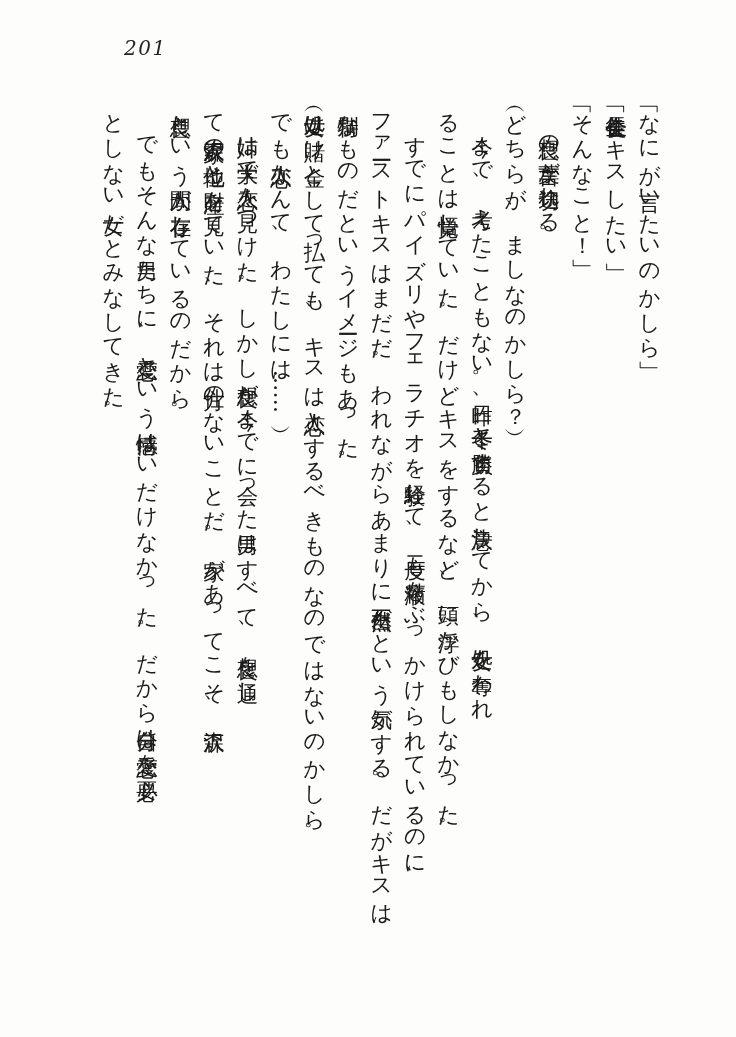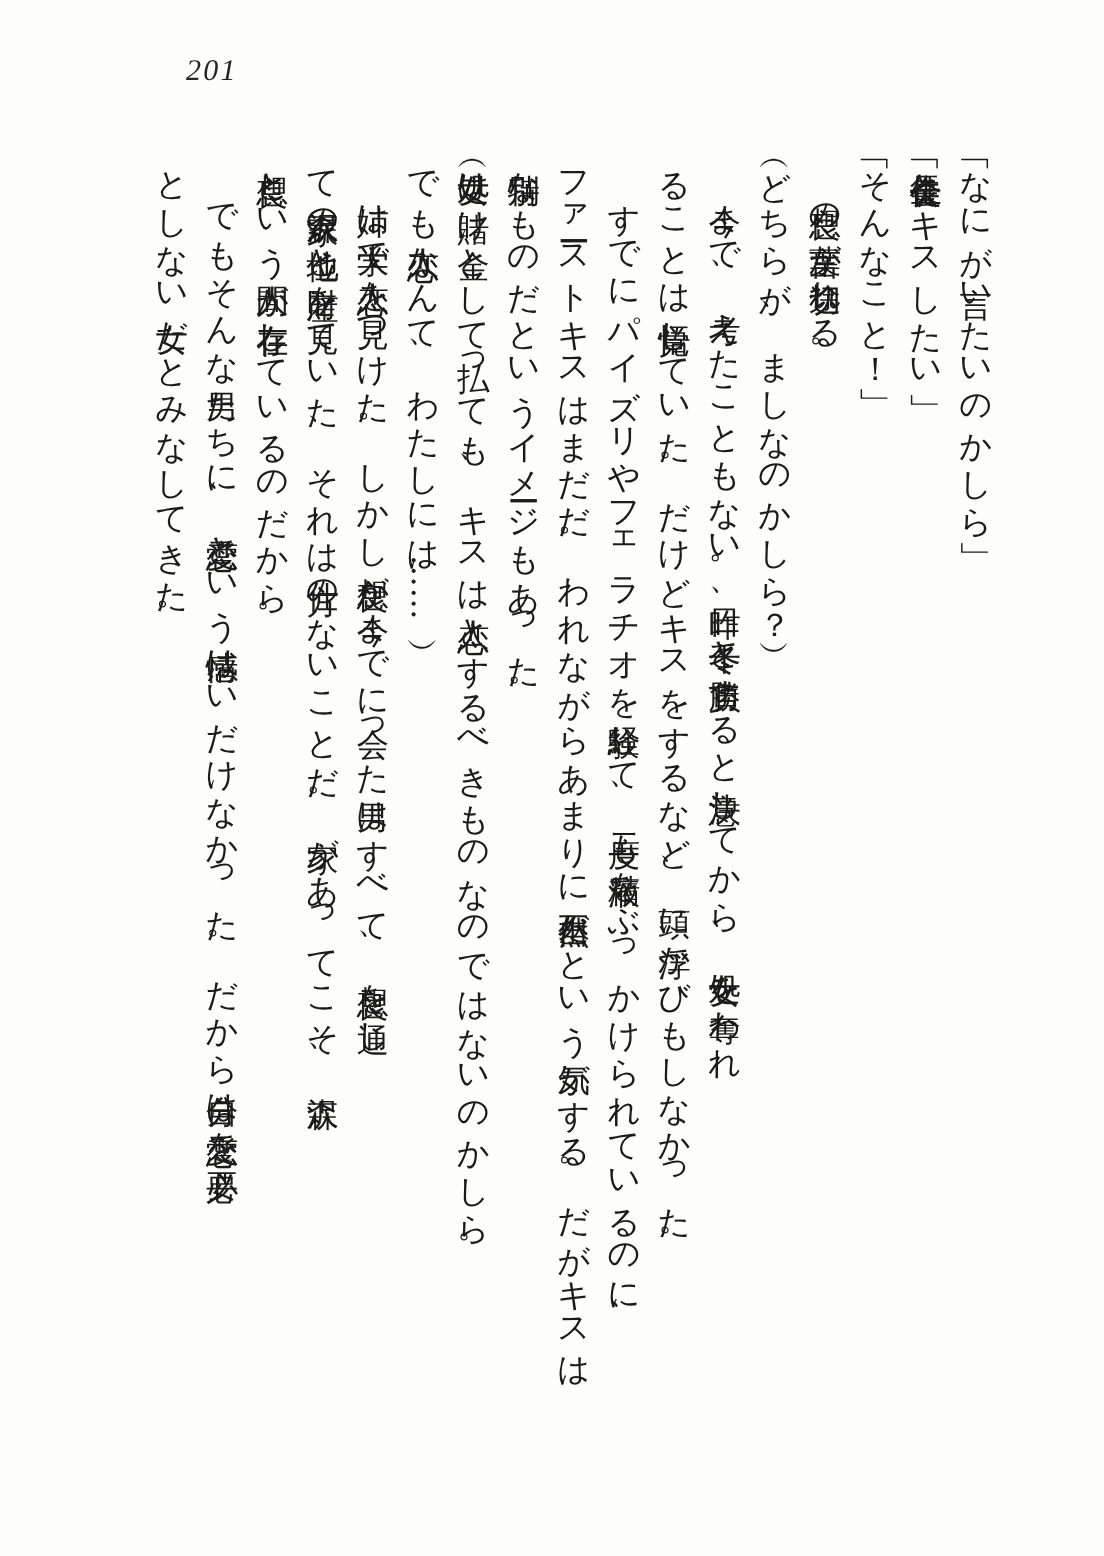--- a/index.html
+++ b/index.html
@@ -19,21 +19,20 @@
     background: #fdfdfc;
   }
   .page-number {
     position: absolute;
     top: 36px;
     left: 124px;
     font-size: 20px;
     font-style: italic;
     letter-spacing: 1.5px;
     color: #242424;
-    font-family: Liberation Serif, serif;
   }
   .text-block {
     position: absolute;
     top: 99px;
     right: 70px;
     height: 852px;
     writing-mode: vertical-rl;
     text-orientation: mixed;
     font-size: 21.5px;
     color: #1b1b1b;

